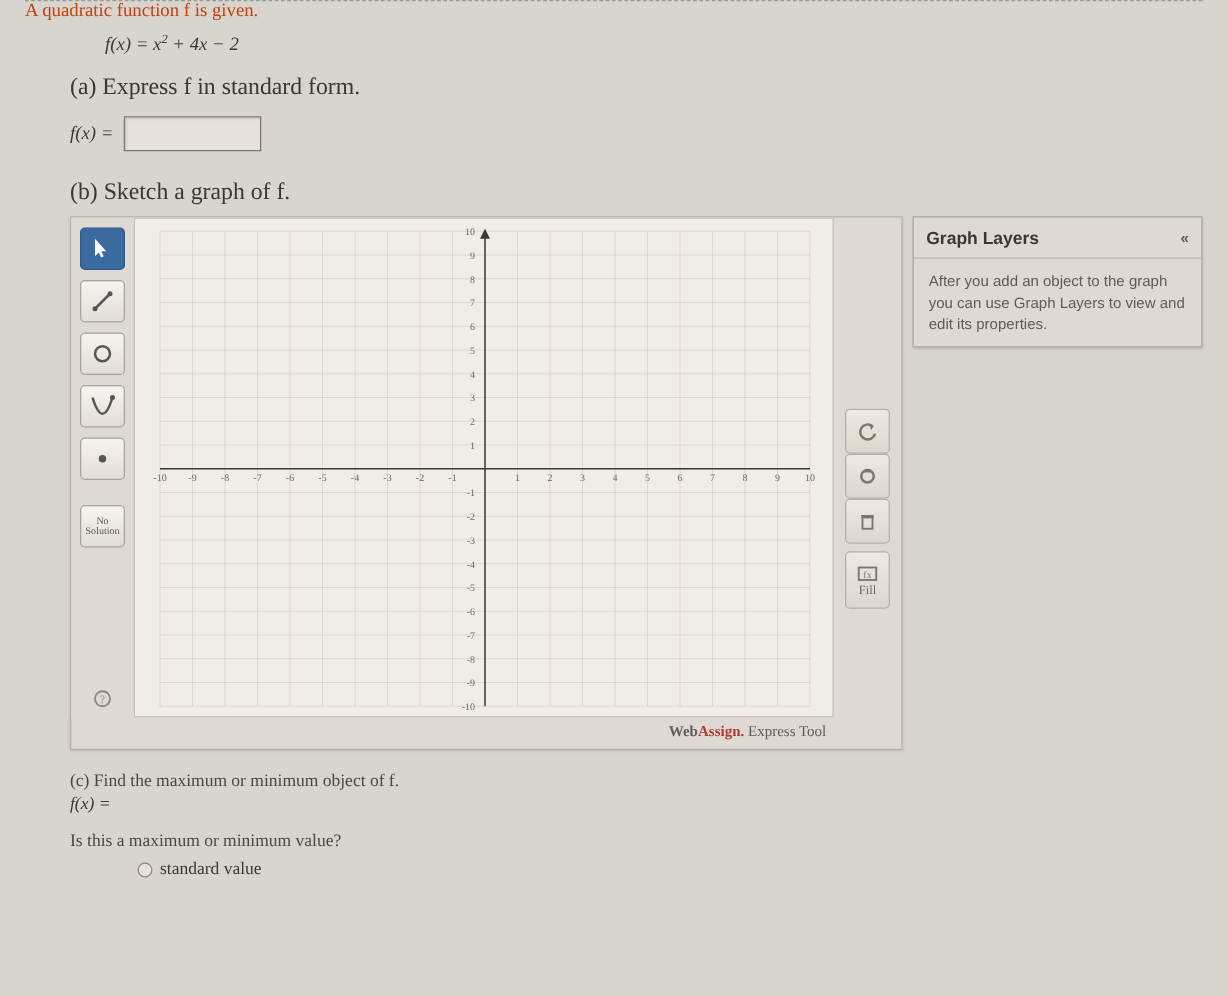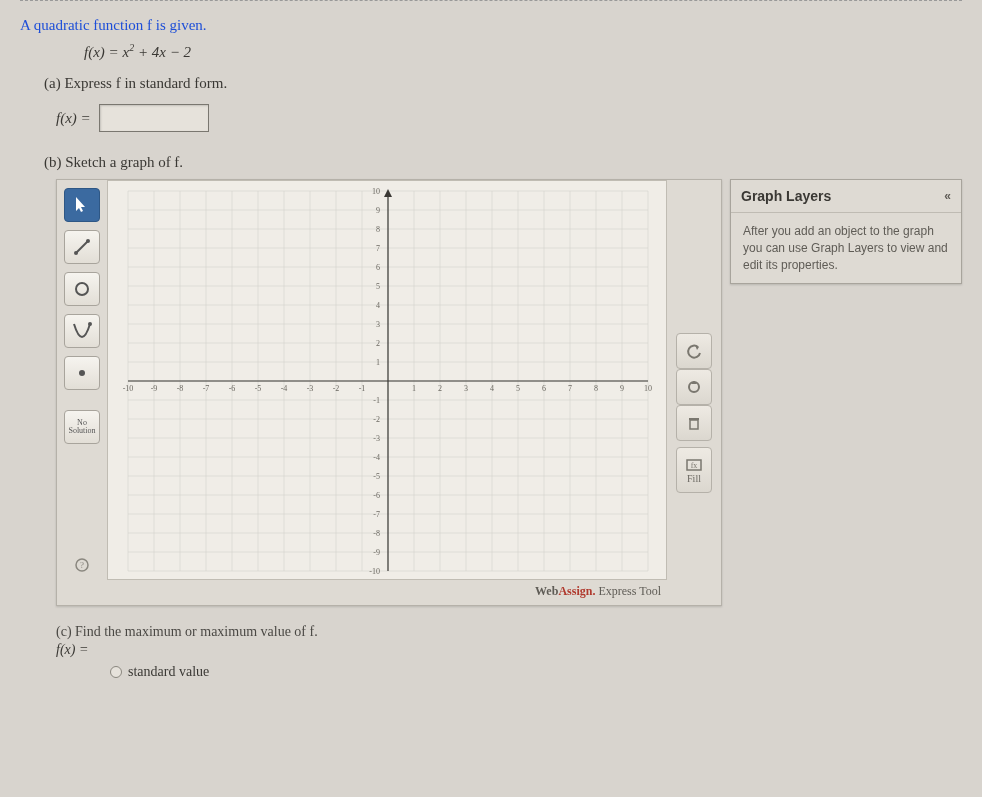--- a/index.html
+++ b/index.html
@@ -1,22 +1,22 @@
 <!DOCTYPE html>
 <html><head>
 <meta charset="utf-8">
 <style>
 * { box-sizing: border-box; margin: 0; padding: 0; }
 body { font-family: Georgia, 'Times New Roman', serif; background: #d8d4ce; width: 982px; height: 797px; padding: 0; color: #3a3834; overflow: hidden; }
 .page { padding: 0 20px 20px 20px; }
-.problem-intro { font-size: 15px; color: #1d4ed8; border-top: 1px dashed #999; padding-top: 16px; margin-top: 0; }
+.problem-intro { font-size: 15px; color: #c2410c; border-top: 1px dashed #999; padding-top: 0; margin-top: 0; }
 .indent { margin-left: 64px; margin-top: 8px; }
 .formula { font-style: italic; font-size: 15px; }
 .sup { vertical-align: super; font-size: 10px; }
-.sub-label { margin-top: 14px; margin-left: 24px; font-size: 15px; }
+.sub-label { margin-top: 14px; margin-left: 36px; font-size: 19px; }
 .answer-row { margin-left: 36px; margin-top: 12px; display: flex; align-items: center; gap: 8px; }
 .answer-input { width: 110px; height: 28px; border: 1px solid #7a7770; background: #e6e2db; box-shadow: inset 1px 1px 2px rgba(0,0,0,0.15); }
 .graph-wrap { margin-top: 8px; margin-left: 36px; display: flex; align-items: flex-start; gap: 8px; }
 .graph-panel { display: flex; flex-direction: column; border: 1px solid #b5b1a9; background: #dedad3; box-shadow: 0 1px 2px rgba(0,0,0,.15); width: 674px; }
 .graph-top { display: flex; }
 .toolbar { width: 50px; padding: 8px 0; display: flex; flex-direction: column; align-items: center; gap: 8px; background: #dedad3; }
 .tool-btn { width: 36px; height: 34px; border: 1px solid #a8a49c; border-radius: 4px; background: linear-gradient(#f6f4ef,#e2ded6); display: flex; align-items: center; justify-content: center; cursor: pointer; color: #555; }
 .tool-btn.selected { background: #3b6aa0; color: #fff; border-color: #2e5785; }
 .tool-sep { height: 4px; }
 .plot-area { position: relative; width: 560px; height: 400px; background: #f0ede7; border: 1px solid #c0bcb3; }
@@ -226,20 +226,21 @@
 
     <div class="layers-panel">
       <div class="layers-header">
         <span>Graph Layers</span>
         <span class="collapse-btn">«</span>
       </div>
       <div class="layers-body">After you add an object to the graph you can use Graph Layers to view and edit its properties.</div>
     </div>
   </div>
 
-  <div class="part-c">(c) Find the maximum or maximum value of f.</div>
+  <div class="part-c">(c) Find the maximum or minimum object of f.</div>
   <div class="part-c-2">f(x) =</div>
 
+  <div class="question">Is this a maximum or minimum value?</div>
   <div class="radio-row">
     <span class="radio-dot"></span>
     <span>standard value</span>
   </div>
 </div>
 
 </body></html>

